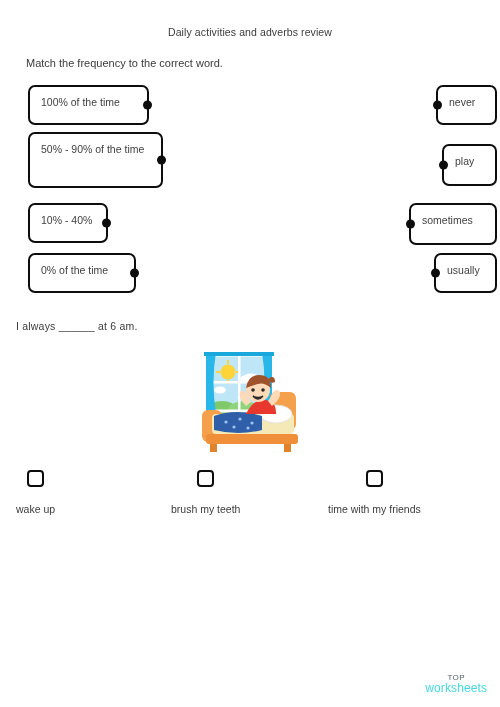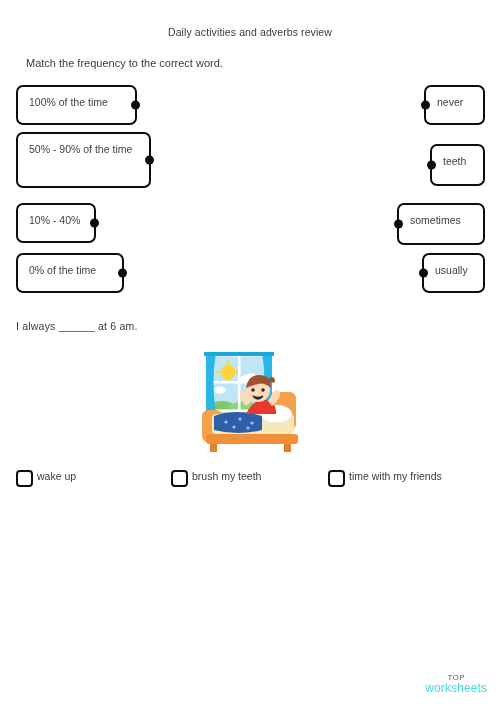--- a/index.html
+++ b/index.html
@@ -38,21 +38,21 @@
     left: 26px;
     font-size: 11px;
     color: #3b3b3b;
     text-align: center;
   }
 
   
   .match-area {
     position: absolute;
     top: 82px;
-    left: 0;
+    left: 12px;
     width: 480px;
     height: 220px;
   }
   .match-box {
     position: absolute;
     box-sizing: border-box;
     background: #ffffff;
     border: 2.2px solid #0d0d0d;
     border-radius: 7px;
     font-size: 10.5px;
@@ -107,21 +107,23 @@
   .options {
     position: absolute;
     top: 470px;
     left: 0;
     width: 500px;
     height: 26px;
   }
   .option {
     position: absolute;
     display: flex;
-    gap: 4px;
+    align-items: center;
+    gap: 16px;
+    flex-direction: column;
   }
   .op1 { left: 16px; }
   .op2 { left: 171px; }
   .op3 { left: 328px; }
   .checkbox {
     width: 17px;
     height: 17px;
     box-sizing: border-box;
     border: 2.4px solid #0d0d0d;
     border-radius: 4px;
@@ -183,21 +185,21 @@
       <span>0% of the time</span>
       <span class="dot right"></span>
     </div>
 
     <div class="match-box rb1">
       <span>never</span>
       <span class="dot left"></span>
     </div>
 
     <div class="match-box rb2">
-      <span>teeth</span>
+      <span>play</span>
       <span class="dot left"></span>
     </div>
 
     <div class="match-box rb4">
       <span>usually</span>
       <span class="dot left"></span>
     </div>
 
     <div class="match-box rb3">
       <span>sometimes</span>

